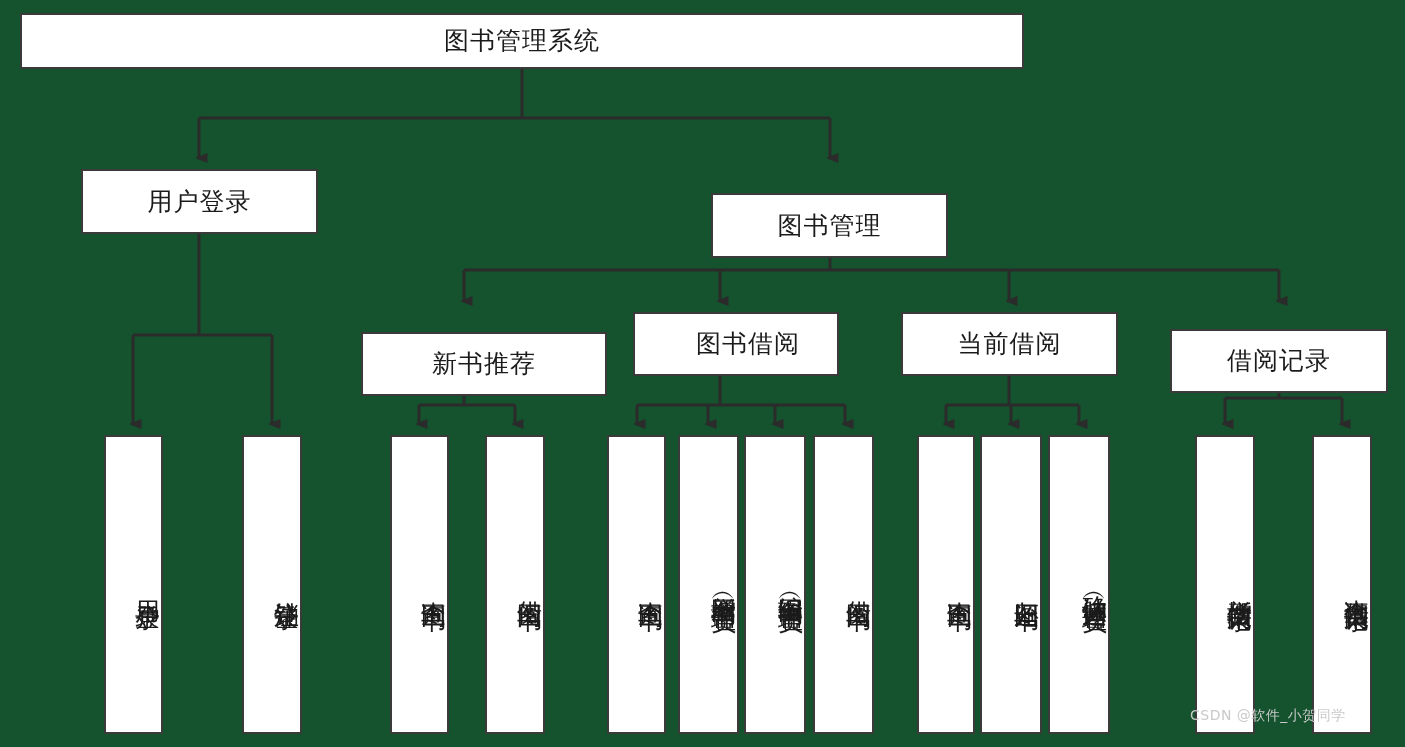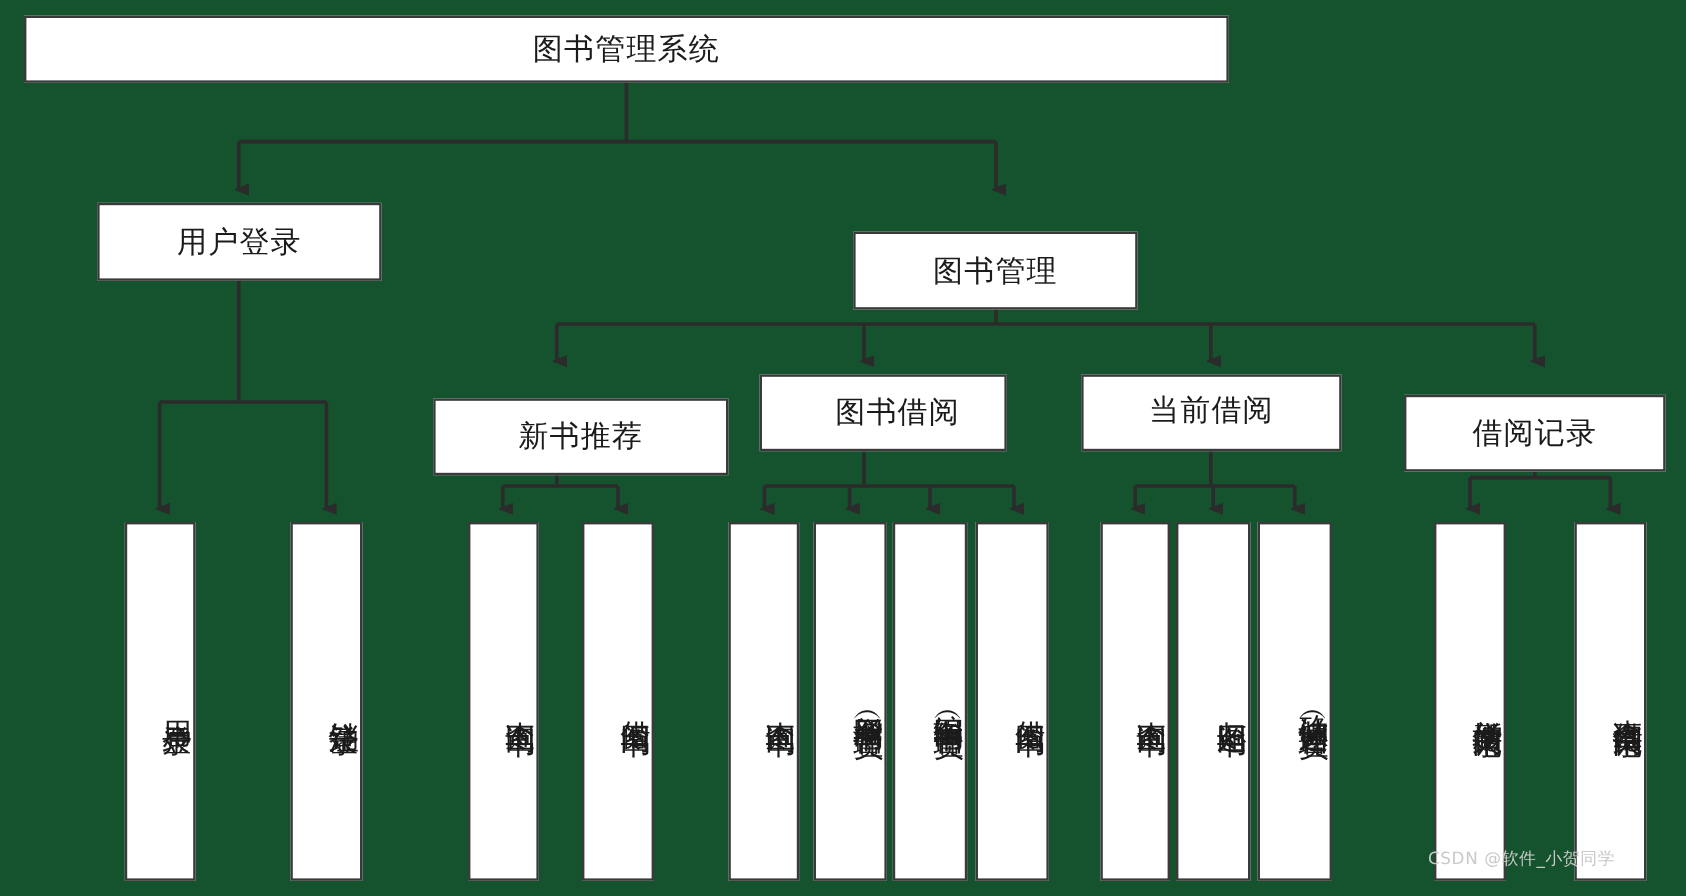--- a/index.html
+++ b/index.html
@@ -133,21 +133,21 @@
   </div>
 
   <div class="node horiz" style="left:361px; top:312px; width:246px; height:64px;margin-top:20px;">
     <span>新书推荐</span>
   </div>
 
   <div class="node horiz" style="left:633px; top:312px; width:206px; height:64px;padding-left:24px;">
     <span>图书借阅</span>
   </div>
 
-  <div class="node horiz" style="left:901px; top:312px; width:217px; height:64px;font-family:Liberation Mono, monospace;">
+  <div class="node horiz" style="left:901px; top:312px; width:217px; height:64px;">
     <span>当前借阅</span>
   </div>
 
   <div class="node horiz" style="left:1170px; top:329px; width:218px; height:64px;">
     <span>借阅记录</span>
   </div>
 
   <div class="node vert" style="left:104px; top:435px; width:59px; height:299px;">
     <span class="vtext">用户登录</span>
   </div>

